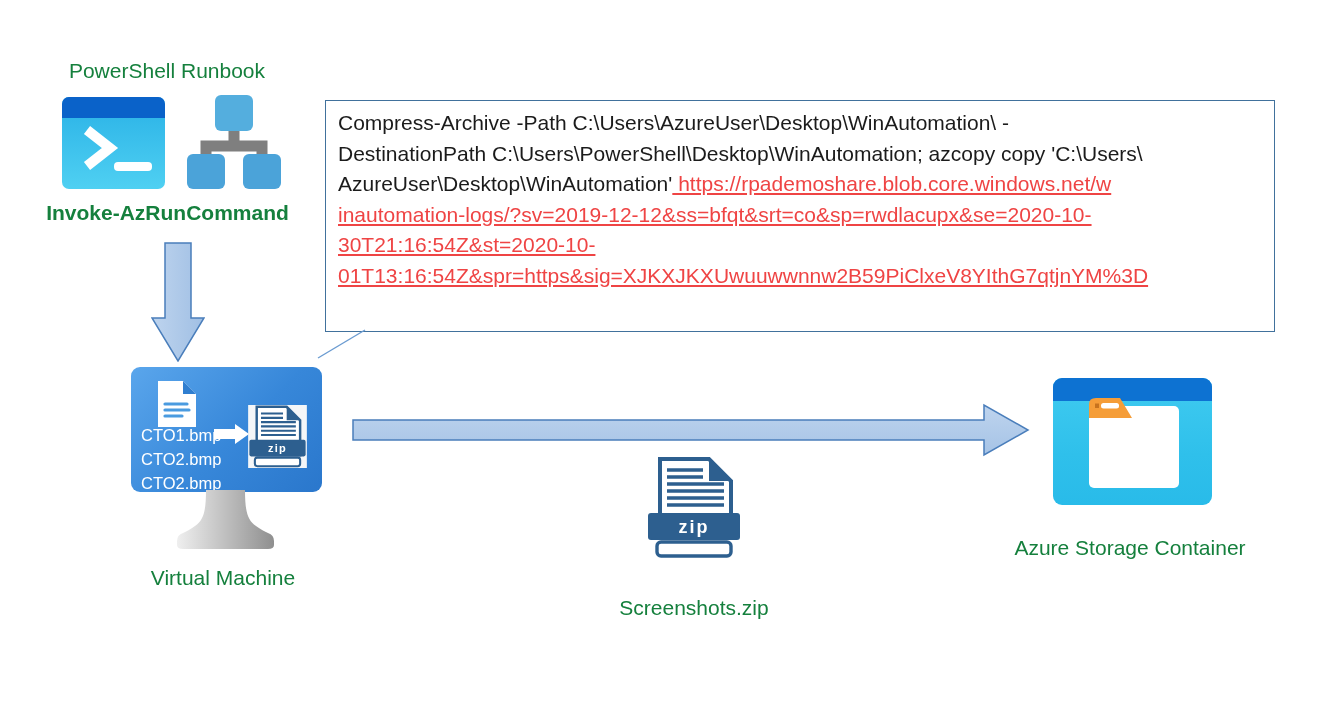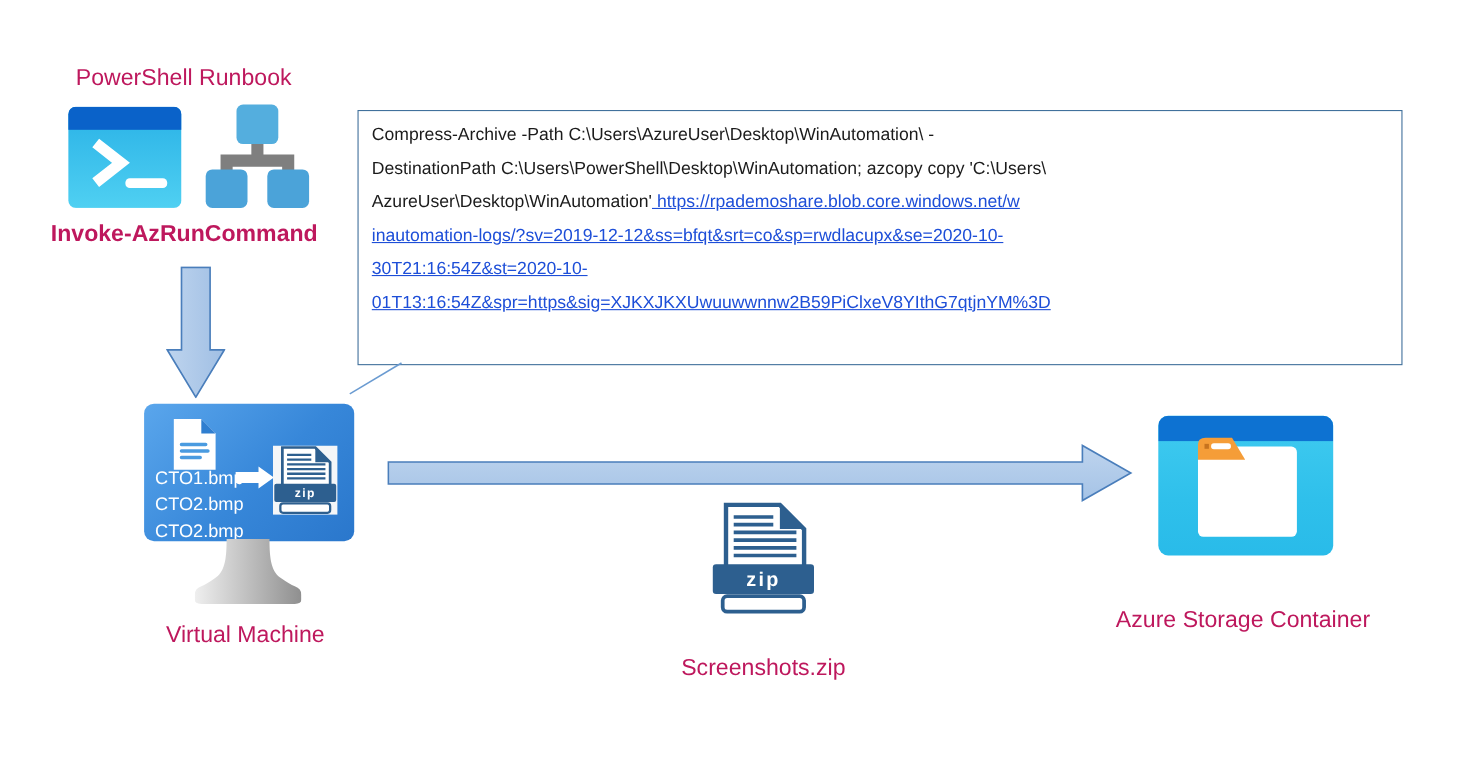--- a/index.html
+++ b/index.html
@@ -8,40 +8,40 @@
   .canvas {
     position: relative;
     width: 1331px;
     height: 706px;
     background: #ffffff;
     overflow: hidden;
   }
   .abs { position: absolute; }
   .label {
     position: absolute;
-    color: #be185d;
+    color: #15803d;
     font-size: 21px;
     text-align: center;
     white-space: nowrap;
   }
   
   .code-box {
     position: absolute;
     left: 325px; top: 100px;
     width: 950px; height: 232px;
     border: 1.6px solid #41719c;
     background: #ffffff;
     padding: 7px 12px;
-    font-size: 16px;
+    font-size: 21px;
     line-height: 30.5px;
     color: #1b1b1b;
   }
   .code-line { white-space: pre-wrap; }
   .code-link {
-    color: #1d4ed8;
+    color: #ef4444;
     text-decoration: underline;
   }
   
   .vm-screen {
     position: absolute;
     left: 131px; top: 367px;
     width: 191px; height: 125px;
     border-radius: 9px;
     background: linear-gradient(135deg, #5aa6ec 0%, #3787d9 55%, #2a77cc 100%);
   }
@@ -197,15 +197,15 @@
   <div class="storage-icon">
     <div class="storage-header"></div>
     <svg class="abs" style="left:36px; top:18px;" width="91" height="97" viewBox="0 0 91 97">
       <rect x="0" y="10" width="90" height="82" rx="5" fill="#ffffff"></rect>
       <path d="M0 22 V8 Q0 2 7 2 H31 L43 22 Z" fill="#f59d38"></path>
       <rect x="12" y="7" width="18" height="5.5" rx="2.5" fill="#ffffff"></rect>
       <rect x="6" y="7.5" width="4" height="4.5" fill="#c7731e"></rect>
     </svg>
   </div>
 
-  <div class="label" style="left:985px; top:552px; width:290px;">Azure Storage Container</div>
+  <div class="label" style="left:985px; top:536px; width:290px;">Azure Storage Container</div>
 
 </div>
 
 </body></html>

